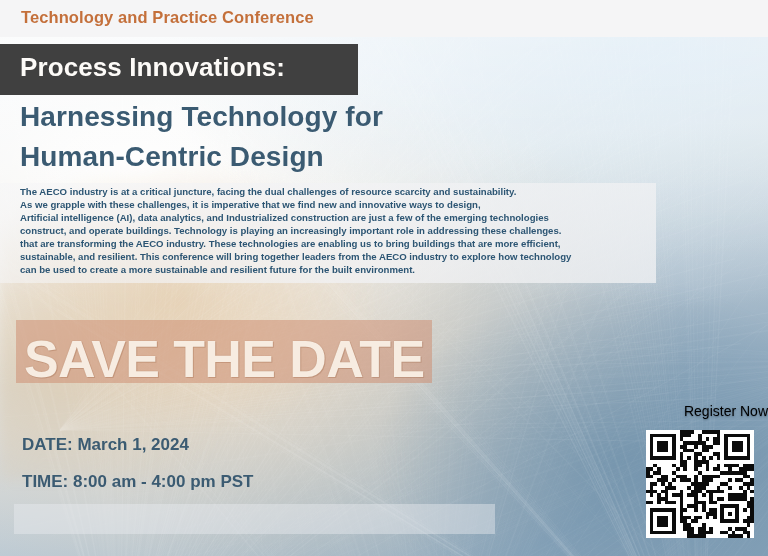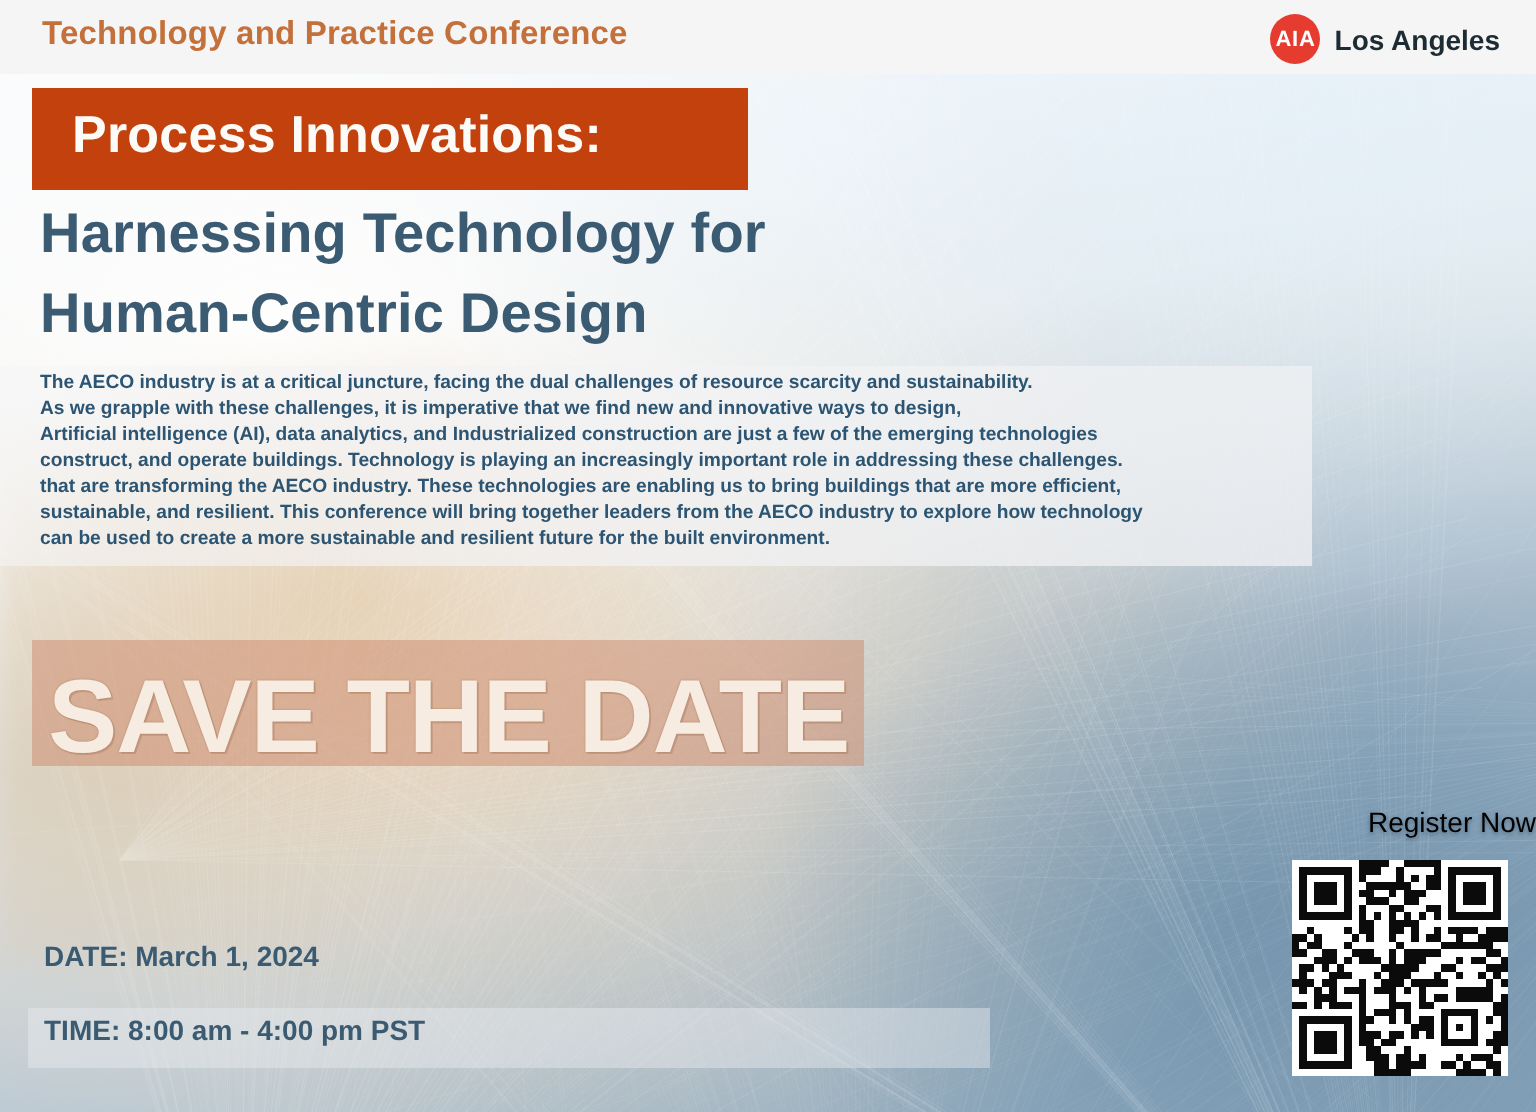--- a/index.html
+++ b/index.html
@@ -57,22 +57,22 @@
   }
   .logo-mark{
     width:25px;height:25px;border-radius:50%;background:#e63c2f;
     display:flex;align-items:center;justify-content:center;
     color:#fff;font-size:11px;font-weight:bold;letter-spacing:.4px;
   }
   .logo-text{font-size:14px;font-weight:bold;color:#1d2b33;white-space:nowrap;}
 
   
   .title-band{
-    position:absolute;left:16px;top:44px;width:358px;height:51px;
-    background:#c2410c;
+    position:absolute;left:0;top:44px;width:358px;height:51px;
+    background:#404040;
   }
   .title-band span{
     position:absolute;left:20px;top:8px;
     font-size:26px;font-weight:bold;color:#fdfbf8;letter-spacing:.1px;
     white-space:nowrap;
   }
   .title2,.title3{
     position:absolute;left:20px;
     font-size:28px;font-weight:bold;color:#3b5b72;
     letter-spacing:.1px;white-space:nowrap;
@@ -100,21 +100,21 @@
   .std-text{
     position:absolute;left:24px;top:328px;
     font-size:52px;font-weight:bold;letter-spacing:-.6px;
     color:#f7ece1;line-height:62px;white-space:nowrap;
     text-shadow:0 0 1px rgba(150,95,62,.6), 1px 1px 0 rgba(150,95,62,.25);
   }
 
   
   .detail{
     position:absolute;left:22px;
-    font-size:14px;font-weight:bold;color:#3b5b72;white-space:nowrap;margin-top:35px;
+    font-size:17px;font-weight:bold;color:#3b5b72;white-space:nowrap;
   }
   .d1{top:435px;}
   .d2{top:472px;text-align:center;}
   .d3{top:509px;}
   .loc-panel{
     position:absolute;left:14px;top:504px;width:481px;height:30px;
     background:rgba(232,236,240,.45);
   }
 
   
@@ -844,24 +844,20 @@
           <line x1="230.0" y1="120.0" x2="166.3" y2="519.0" opacity="0.24"></line>
           <line x1="230.0" y1="120.0" x2="168.1" y2="768.8" opacity="0.14"></line>
           <line x1="230.0" y1="120.0" x2="119.6" y2="712.0" opacity="0.39"></line>
         </g>
     </svg>
     <div class="veil"></div>
   </div>
 
   <div class="header-strip"></div>
   <div class="kicker">Technology and Practice Conference</div>
-  <div class="logo">
-    <div class="logo-mark">AIA</div>
-    <div class="logo-text">Los Angeles</div>
-  </div>
 
   <div class="title-band">
     <span>Process Innovations:</span>
   </div>
   <div class="title2">Harnessing Technology for</div>
   <div class="title3">Human-Centric Design</div>
 
   <div class="para-panel"></div>
   <div class="para" id="body-para">
       <div>The AECO industry is at a critical juncture, facing the dual challenges of resource scarcity and sustainability.</div>

